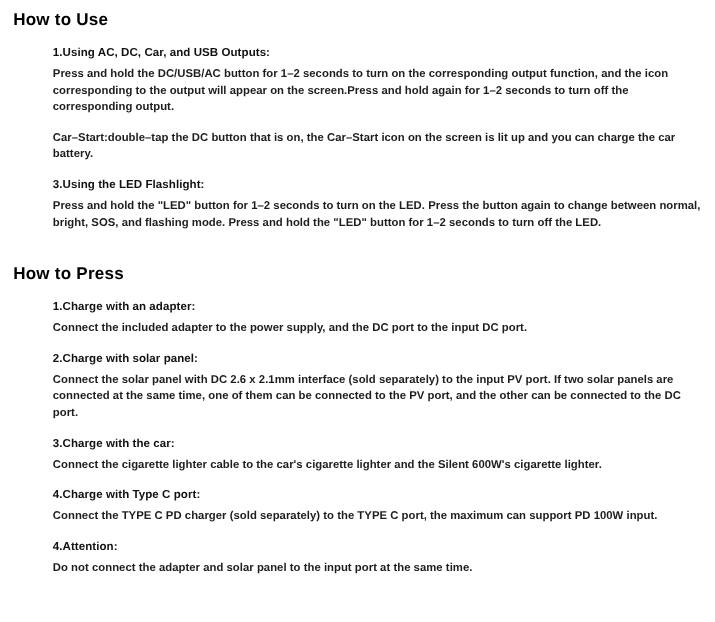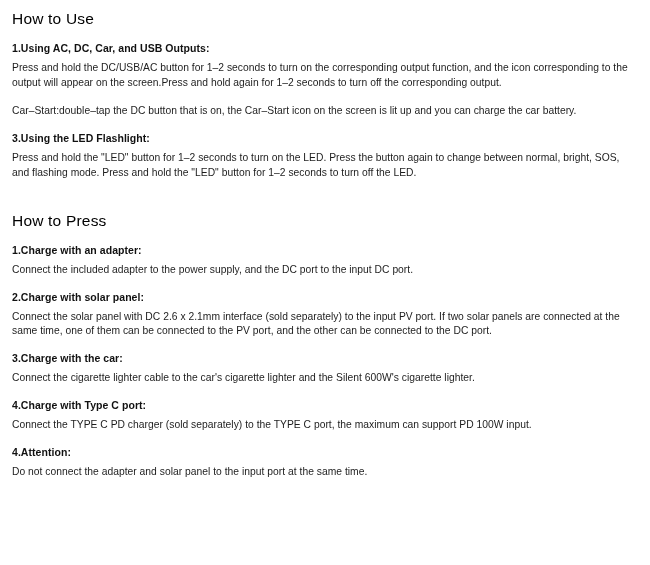--- a/index.html
+++ b/index.html
@@ -16,38 +16,39 @@
   }
   .page {
     position: relative;
     width: 650px;
     height: 565px;
     box-sizing: border-box;
     padding: 10px 12px 0 12px;
   }
   .section-title {
     font-size: 15.5px;
-    font-weight: normal;
+    font-weight: bold;
     color: #000000;
     letter-spacing: 0.2px;
     margin: 0 0 14px 0;
   }
   .item {
     margin-bottom: 13px;
+    margin-left: 36px;
   }
   .item-heading {
     font-size: 10.5px;
     font-weight: bold;
     color: #111111;
     margin: 0 0 7px 0;
     letter-spacing: 0.05px;
   }
   .item-body {
     font-size: 10.3px;
-    font-weight: normal;
+    font-weight: bold;
     color: #1d1d1d;
     line-height: 1.45;
     margin: 0;
     max-width: 628px;
     letter-spacing: 0.02px;
   }
   .spacer-block {
     height: 18px;
   }
 </style>

